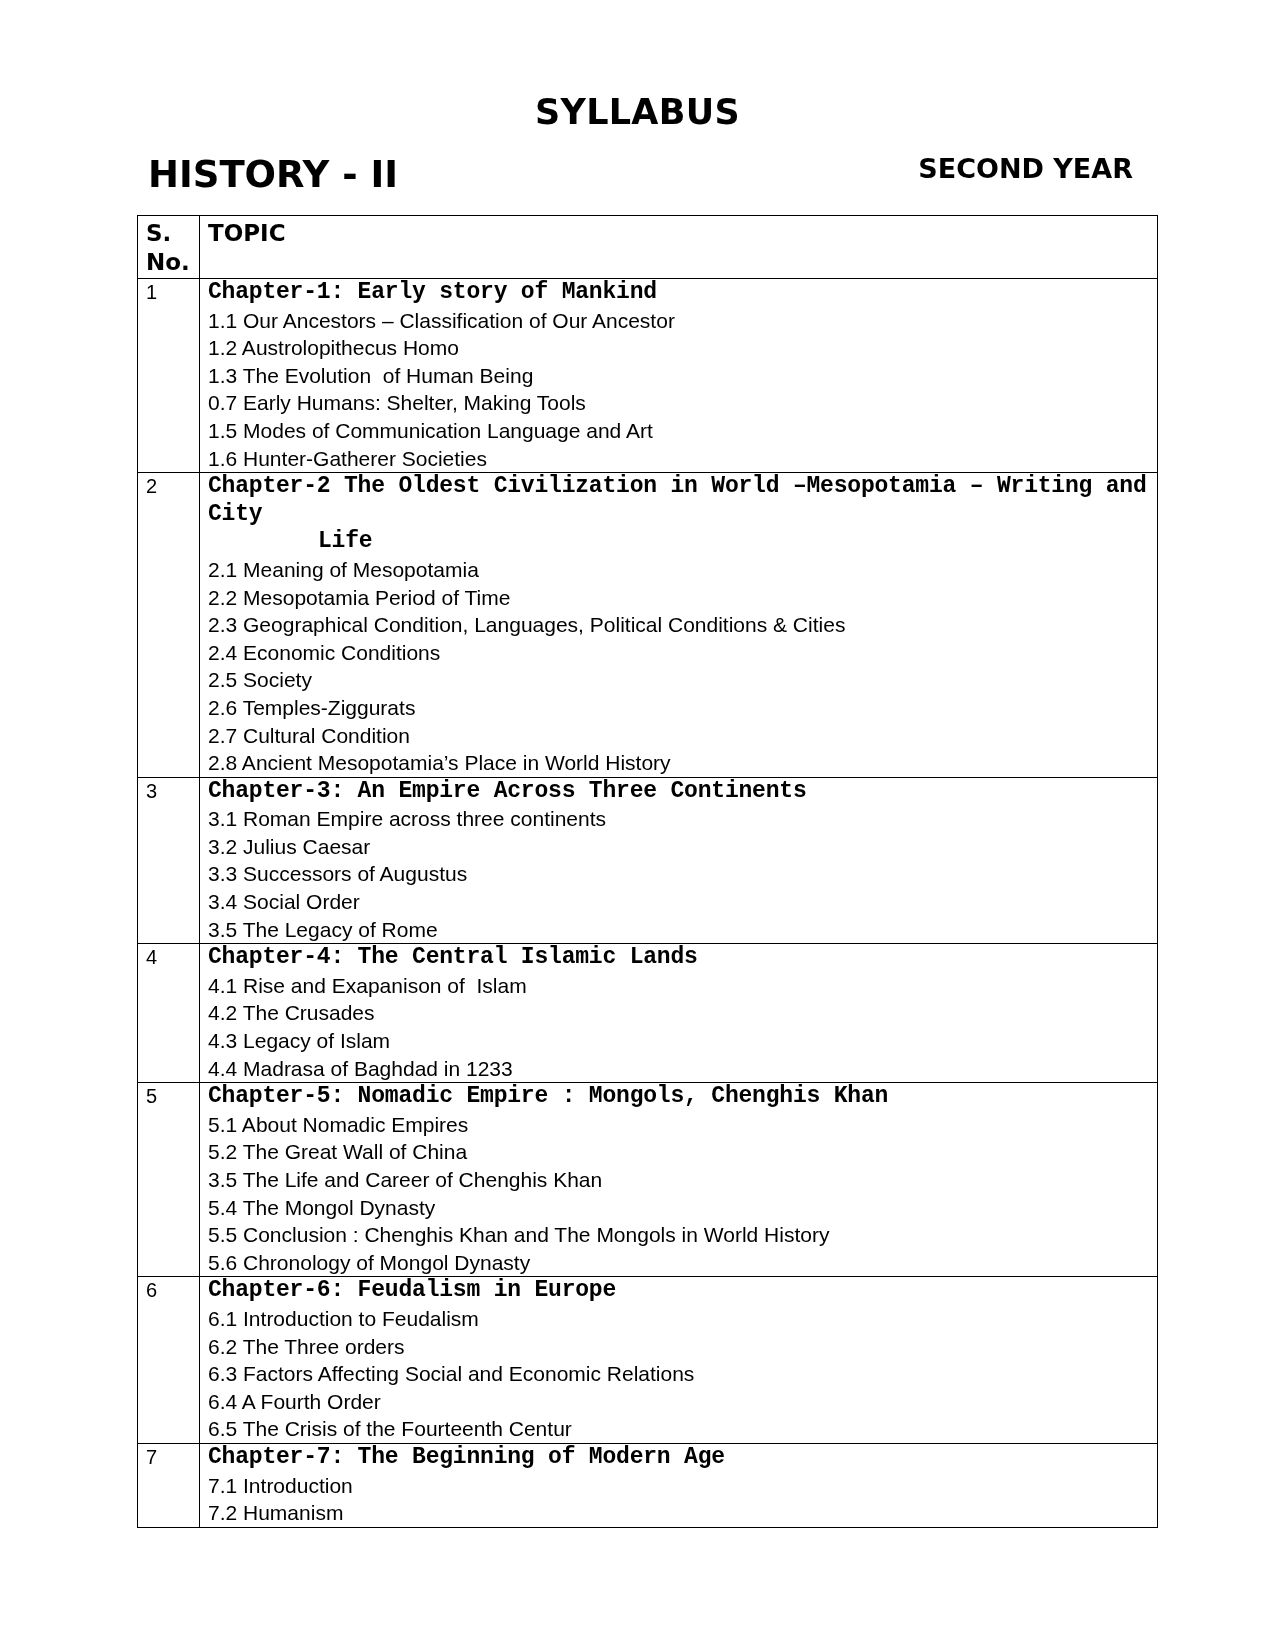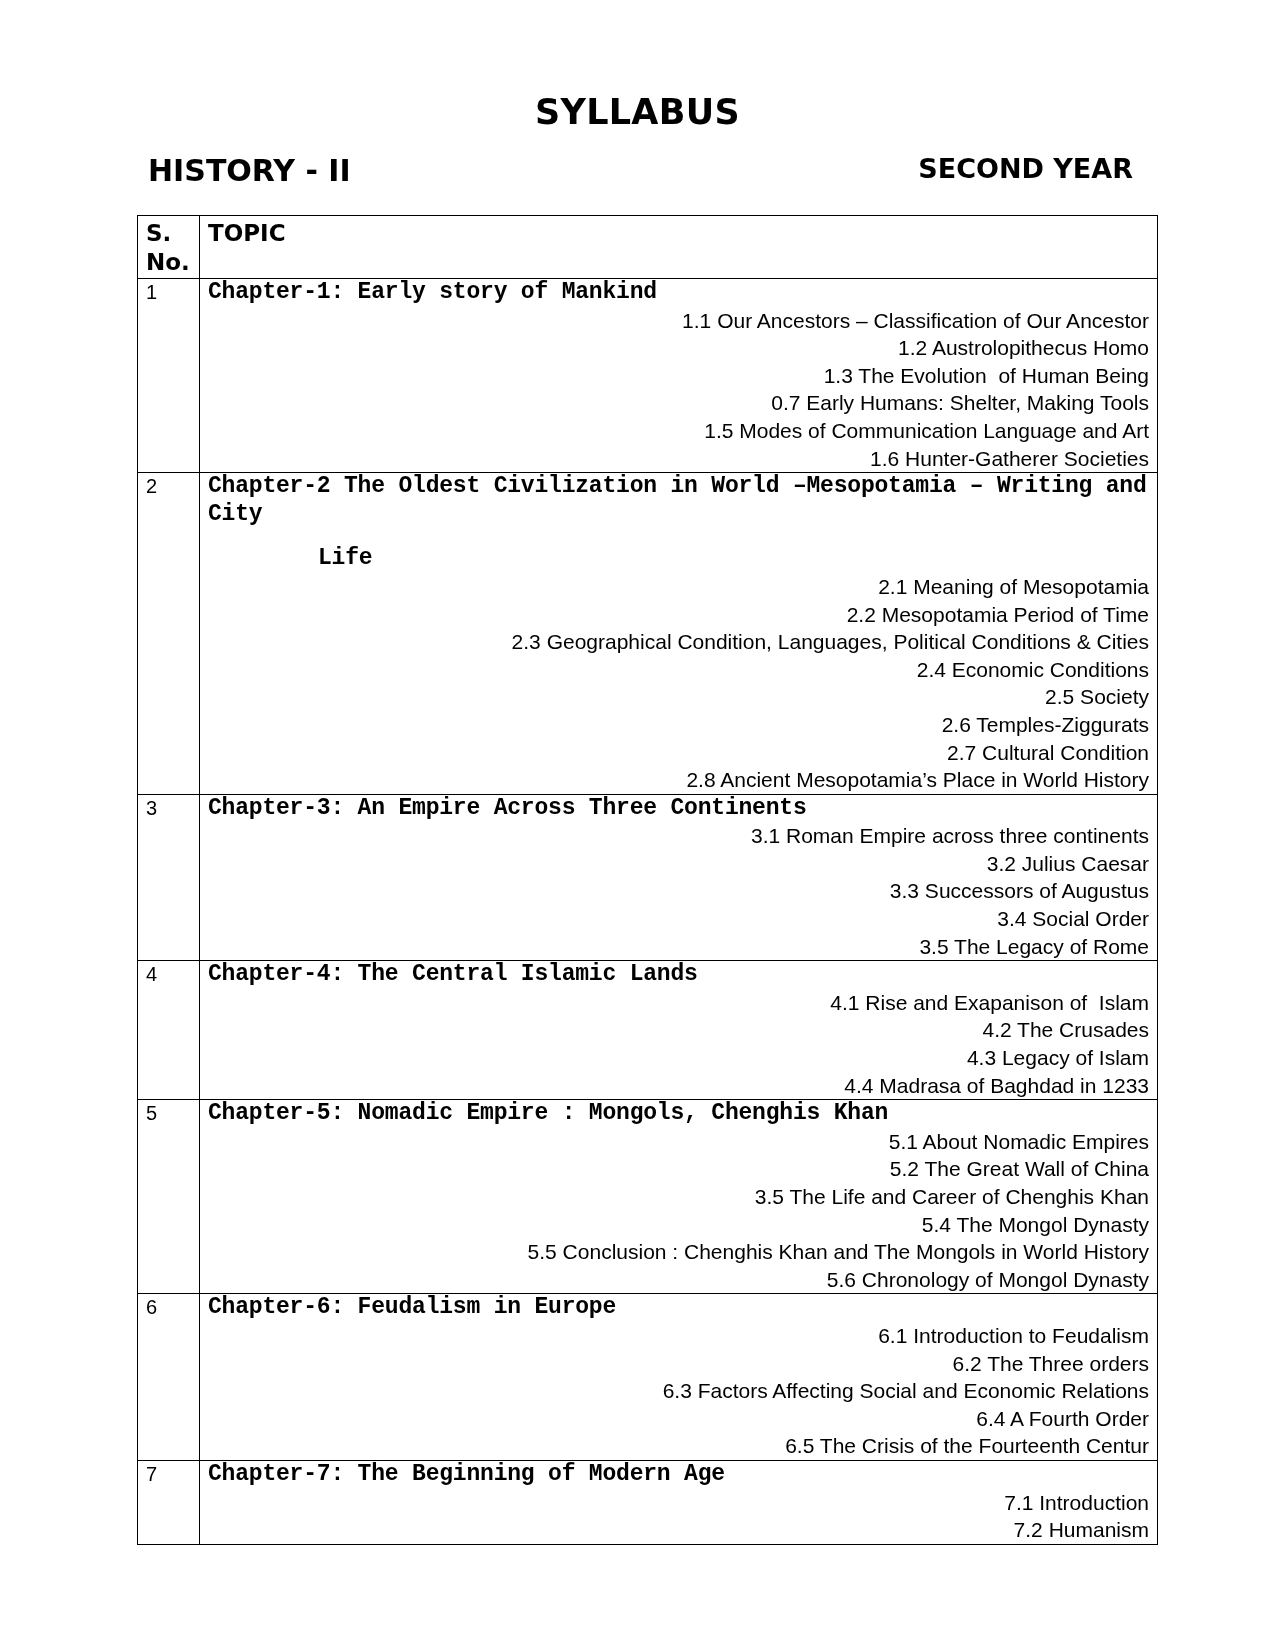--- a/index.html
+++ b/index.html
@@ -23,21 +23,21 @@
       text-align: center;
       font-weight: bold;
       font-size: 35px;
       letter-spacing: 0.3px;
     }
     .subject {
       position: absolute;
       top: 153px;
       left: 148px;
       font-weight: bold;
-      font-size: 30px;
+      font-size: 37px;
     }
     .year {
       position: absolute;
       top: 153px;
       right: 142px;
       font-weight: bold;
       font-size: 27px;
     }
     .syllabus-table {
       position: absolute;
@@ -78,27 +78,25 @@
     }
     .chapter-title {
       font-weight: bold;
       font-family: Liberation Mono, monospace;
       font-size: 23px;
       letter-spacing: -0.2px;
     }
     .chapter-title .cont {
       display: block;
       padding-left: 110px;
-      margin-top: 17px;
     }
     .subtopic {
       display: block;
       white-space: pre;
       font-size: 21px;
-      text-align: right;
     }
   </style>
 </head>
 <body>
 
 <div class="doc-title">SYLLABUS</div>
 <div class="subject">HISTORY - II</div>
 <div class="year">SECOND YEAR</div>
 
 <table class="syllabus-table">

